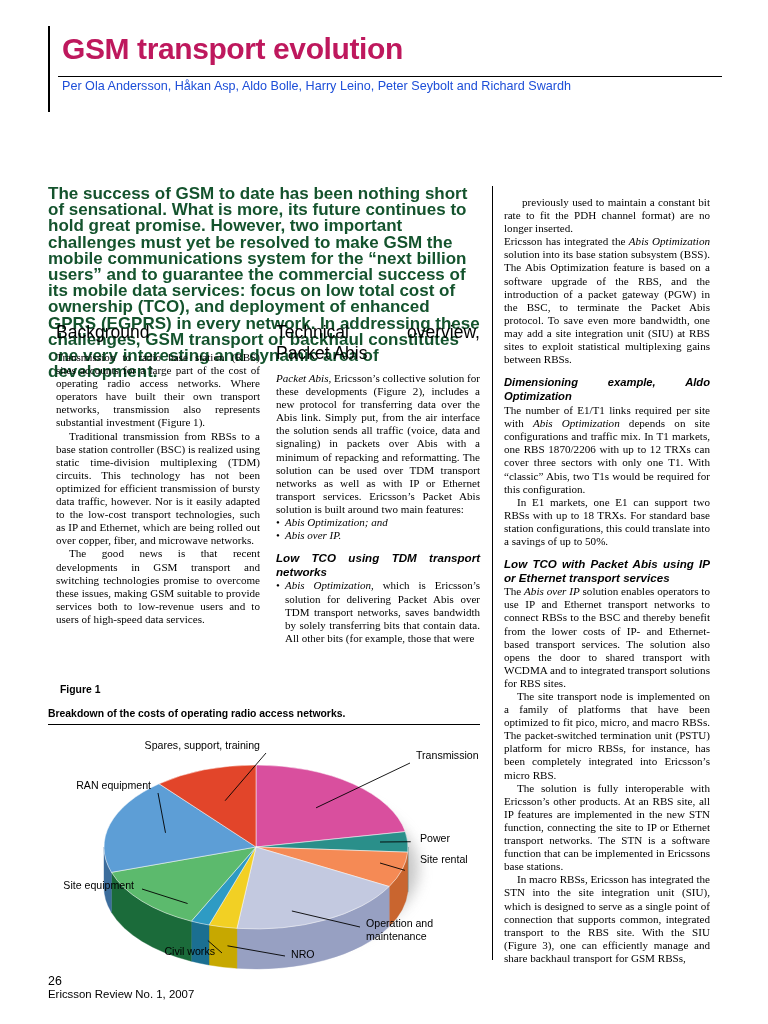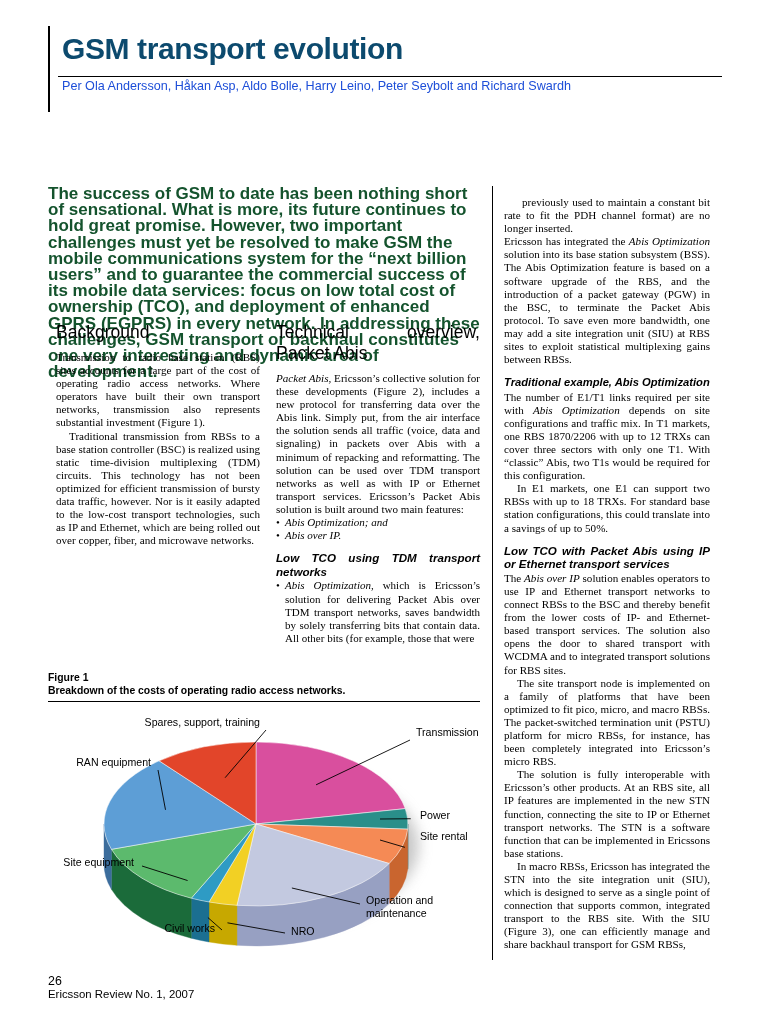--- a/index.html
+++ b/index.html
@@ -38,21 +38,21 @@
     background: #000;
   }
   .doc-title {
     font-family: "Liberation Sans", sans-serif;
     font-weight: bold;
     font-size: 30px;
     line-height: 34px;
     letter-spacing: -0.4px;
     margin: 0;
     padding: 6px 0 0 14px;
-    color: #0c4a6e;
+    color: #be185d;
   }
   .title-rule {
     position: absolute;
     left: 10px;
     top: 50px;
     width: 664px;
     height: 1.4px;
     background: #000;
   }
   .doc-authors {
@@ -139,21 +139,21 @@
     position: absolute;
     left: 48px;
     top: 672px;
     width: 432px;
   }
   .fig-num {
     font-family: "Liberation Sans", sans-serif;
     font-weight: bold;
     font-size: 10.4px;
     line-height: 12.4px;
-    margin: 0;
+    margin: 12px;
   }
   .fig-caption {
     font-family: "Liberation Sans", sans-serif;
     font-weight: bold;
     font-size: 10.4px;
     line-height: 12.4px;
     margin: 1px 0 3px 0;
   }
   .fig-rule {
     width: 432px;
@@ -207,40 +207,41 @@
   </div>
 
   <div class="abstract">The success of GSM to date has been nothing short of sensational. What is more, its future continues to hold great promise. However, two important challenges must yet be resolved to make GSM the mobile communications system for the “next billion users” and to guarantee the commercial success of its mobile data services: focus on low total cost of ownership (TCO), and deployment of enhanced GPRS (EGPRS) in every network. In addressing these challenges, GSM transport or backhaul constitutes one very interesting and dynamic area of development.</div>
 
   <div class="vrule"></div>
 
   <div class="col" id="col-left" style="top:322px;">
     <h2 class="h1">Background</h2>
     <p class="first">Transmission to radio base station (RBS) sites accounts for a large part of the cost of operating radio access networks. Where operators have built their own transport networks, transmission also represents substantial investment (Figure 1).</p>
     <p>Traditional transmission from RBSs to a base station controller (BSC) is realized using static time-division multiplexing (TDM) circuits. This technology has not been optimized for efficient transmission of bursty data traffic, however. Nor is it easily adapted to the low-cost transport technologies, such as IP and Ethernet, which are being rolled out over copper, fiber, and microwave networks.</p>
+    <p>The good news is that recent developments in GSM transport and switching technologies promise to overcome these issues, making GSM suitable to provide services both to low-revenue users and to users of high-speed data services.</p>
   </div>
 
   <div class="col" id="col-mid" style="top:322px;">
     <h2 class="h1">Technical overview, Packet Abis</h2>
     <p class="first"><em>Packet Abis,</em><span> Ericsson’s collective solution for these developments (Figure 2), includes a new protocol for transferring data over the Abis link. Simply put, from the air interface the solution sends all traffic (voice, data and signaling) in packets over Abis with a minimum of repacking and reformatting. The solution can be used over TDM transport networks as well as with IP or Ethernet transport services. Ericsson’s Packet Abis solution is built around two main features:</span></p>
     <ul class="bullets">
       <li><em>Abis Optimization; and</em></li>
       <li><em>Abis over IP.</em></li>
     </ul>
     <h3 class="h2">Low TCO using TDM transport networks</h3>
     <ul class="bullets">
       <li><em>Abis Optimization,</em><span> which is Ericsson’s solution for delivering Packet Abis over TDM transport networks, saves bandwidth by solely transferring bits that contain data. All other bits (for example, those that were</span></li>
     </ul>
   </div>
 
   <div class="col" id="col-right">
     <p style="text-indent:18px;">previously used to maintain a constant bit rate to fit the PDH channel format) are no longer inserted.</p>
     <p class="first"><span>Ericsson has integrated the </span><em>Abis Optimization</em><span> solution into its base station subsystem (BSS). The Abis Optimization feature is based on a software upgrade of the RBS, and the introduction of a packet gateway (PGW) in the BSC, to terminate the Packet Abis protocol. To save even more bandwidth, one may add a site integration unit (SIU) at RBS sites to exploit statistical multiplexing gains between RBSs.</span></p>
 
-    <h3 class="h3">Traditional example, Abis Optimization</h3>
+    <h3 class="h3">Dimensioning example, Aldo Optimization</h3>
     <p class="first"><span>The number of E1/T1 links required per site with </span><em>Abis Optimization</em><span> depends on site configurations and traffic mix. In T1 markets, one RBS 1870/2206 with up to 12 TRXs can cover three sectors with only one T1. With “classic” Abis, two T1s would be required for this configuration.</span></p>
     <p>In E1 markets, one E1 can support two RBSs with up to 18 TRXs. For standard base station configurations, this could translate into a savings of up to 50%.</p>
 
     <h3 class="h2">Low TCO with Packet Abis using IP or Ethernet transport services</h3>
     <p class="first"><span>The </span><em>Abis over IP</em><span> solution enables operators to use IP and Ethernet transport networks to connect RBSs to the BSC and thereby benefit from the lower costs of IP- and Ethernet-based transport services. The solution also opens the door to shared transport with WCDMA and to integrated transport solutions for RBS sites.</span></p>
     <p>The site transport node is implemented on a family of platforms that have been optimized to fit pico, micro, and macro RBSs. The packet-switched termination unit (PSTU) platform for micro RBSs, for instance, has been completely integrated into Ericsson’s micro RBS.</p>
     <p>The solution is fully interoperable with Ericsson’s other products. At an RBS site, all IP features are implemented in the new STN function, connecting the site to IP or Ethernet transport networks. The STN is a software function that can be implemented in Ericssons base stations.</p>
     <p>In macro RBSs, Ericsson has integrated the STN into the site integration unit (SIU), which is designed to serve as a single point of connection that supports common, integrated transport to the RBS site. With the SIU (Figure 3), one can efficiently manage and share backhaul transport for GSM RBSs,</p>
   </div>
 

